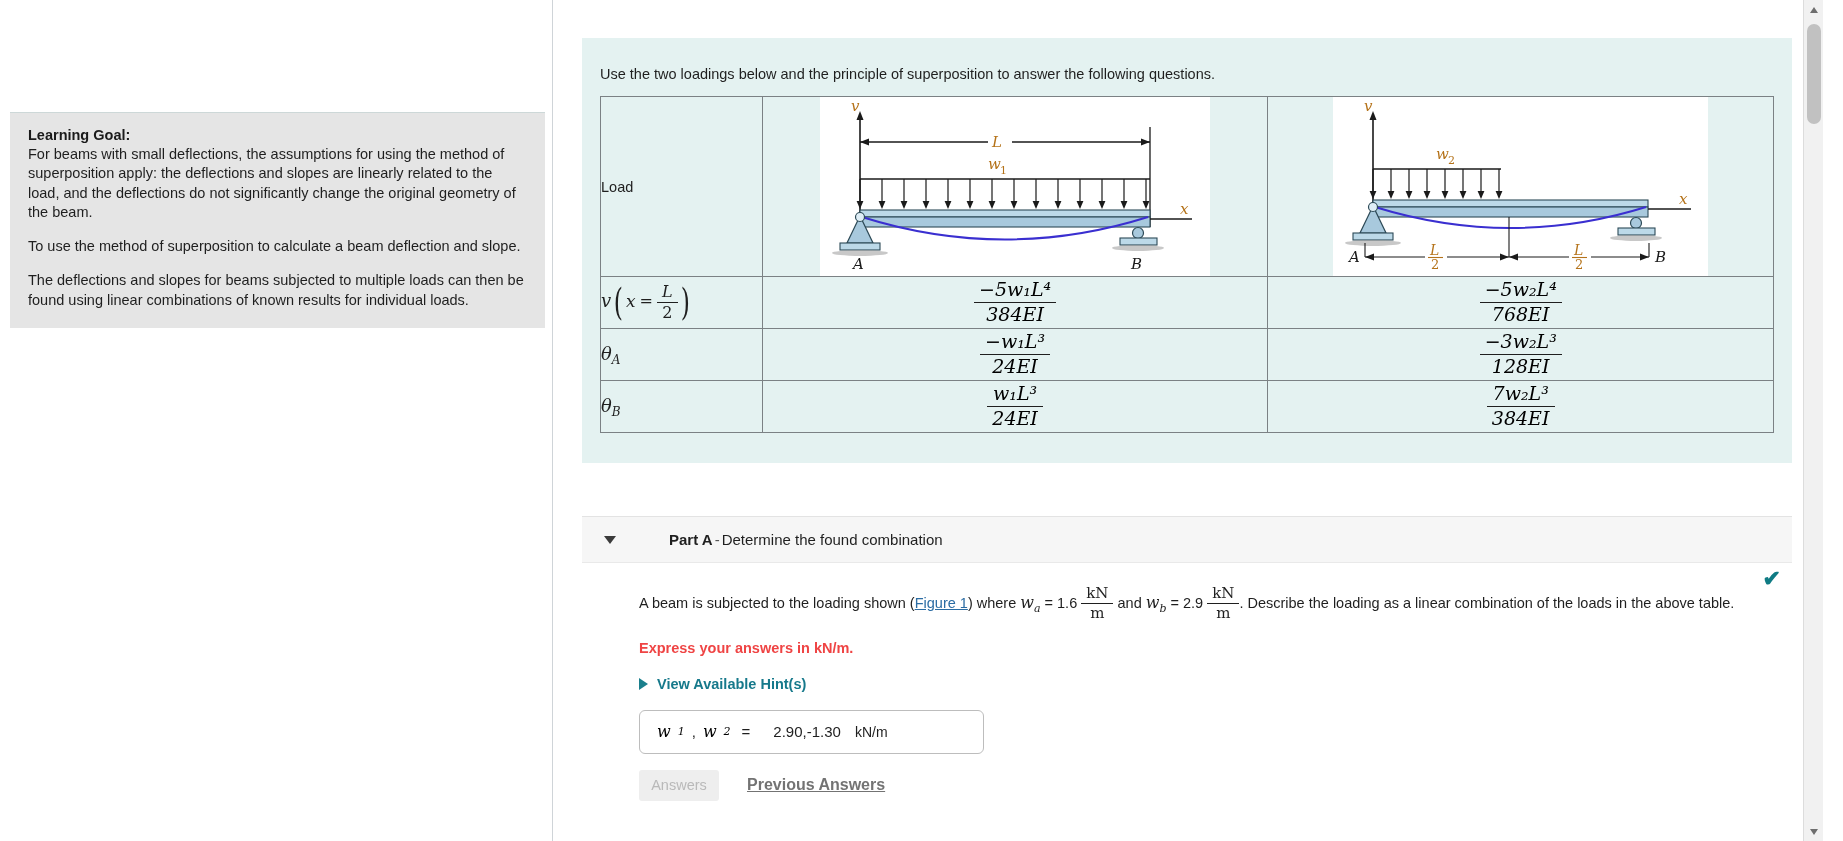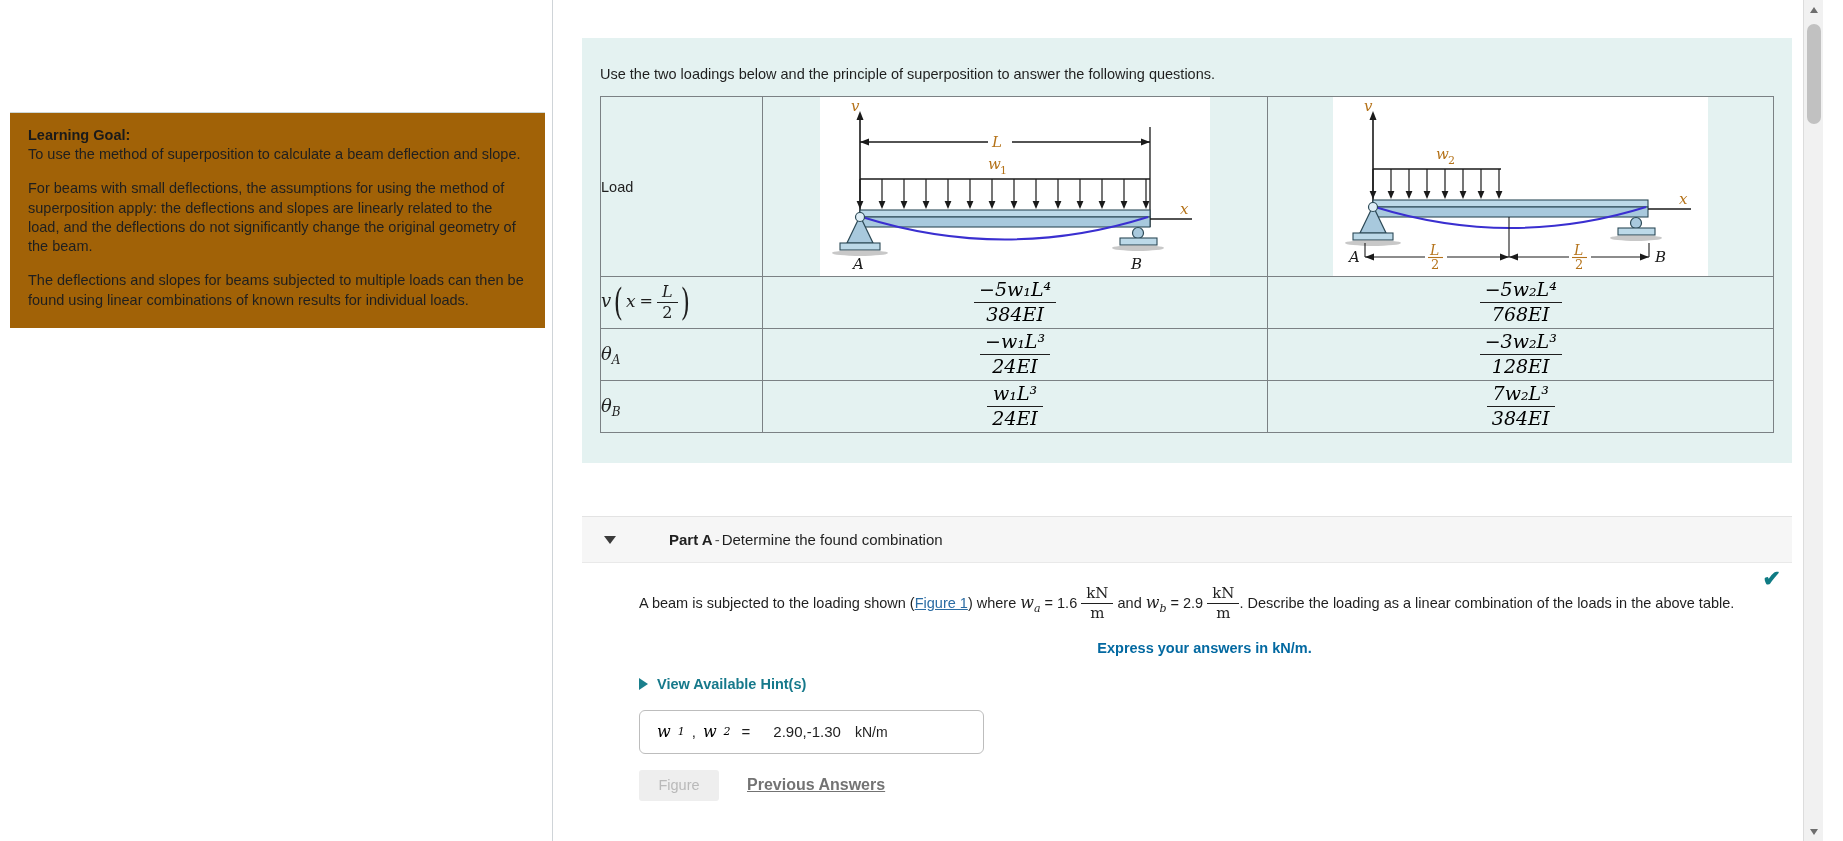--- a/index.html
+++ b/index.html
@@ -12,21 +12,21 @@
   }
   .page { position: relative; width: 1843px; height: 841px; background:#fff; }
 
   
   .left-pane {
     position: absolute; left: 0; top: 0; width: 553px; height: 841px;
     background: #ffffff; border-right: 1px solid #cfd4d8;
   }
   .learning-goal-box {
     position: absolute; left: 10px; top: 112px; width: 535px;
-    background: #a16207; border-top: 1px solid #cdd8d8;
+    background: #e5e5e5; border-top: 1px solid #cdd8d8;
     padding: 14px 18px 18px 18px;
   }
   .lg-title { font-weight: bold; font-size: 14.5px; color:#1a1a1a; margin-bottom: 2px; }
   .lg-par { font-size: 14.5px; color: #1f1f1f; line-height: 1.33; margin-top: 0; margin-bottom: 0; }
   .lg-par + .lg-par { margin-top: 15px; }
 
   
   .right-pane {
     position: absolute; left: 554px; top: 0; width: 1269px; height: 841px;
     background: #ffffff; overflow: hidden;
@@ -87,22 +87,22 @@
   .check-mark {
     position: absolute; right: 42px; top: 566px;
     color: #0f7b84; font-size: 22px; font-weight: bold;
   }
 
   .part-body { position: absolute; left: 28px; top: 585px; width: 1210px; }
   .q-text { font-size: 14.5px; color:#1f1f1f; line-height: 1.45;
             padding: 0 22px 0 57px; }
   .fig-link { color: #2b6ca3; text-decoration: underline; cursor: pointer; }
   .unit { font-family: "DejaVu Serif", serif; font-style: normal; font-size: 16px; }
-  .express { font-size: 14.5px; font-weight: bold; color:#0369a1;
-             padding: 0 22px 0 57px; margin-top: 17px; text-align: center; }
+  .express { font-size: 14.5px; font-weight: bold; color:#ef4444;
+             padding: 0 22px 0 57px; margin-top: 17px; }
 
   .hints { display:flex; align-items:center; gap: 9px; margin-top: 20px; padding-left: 57px; }
   .caret-right { width: 0; height: 0; border-top: 6px solid transparent;
                  border-bottom: 6px solid transparent; border-left: 9px solid #1a7f8c; }
   .hints-label { color:#16798b; font-weight: bold; font-size: 14.5px; cursor:pointer; }
 
   .answer-box {
     margin-top: 18px; margin-left: 57px; width: 345px; height: 44px;
     border: 1px solid #bdbdbd; border-radius: 6px; background:#fff;
     display:flex; align-items:center; padding-left: 17px; gap: 7px;
@@ -138,22 +138,22 @@
   }
 </style>
 </head>
 <body>
 
 <div class="page">
 
   <div class="left-pane">
     <div class="learning-goal-box">
       <div class="lg-title">Learning Goal:</div>
+      <p class="lg-par">For beams with small deflections, the assumptions for using the method of superposition apply: the deflections and slopes are linearly related to the load, and the deflections do not significantly change the original geometry of the beam.</p>
       <p class="lg-par">To use the method of superposition to calculate a beam deflection and slope.</p>
-      <p class="lg-par">For beams with small deflections, the assumptions for using the method of superposition apply: the deflections and slopes are linearly related to the load, and the deflections do not significantly change the original geometry of the beam.</p>
       <p class="lg-par">The deflections and slopes for beams subjected to multiple loads can then be found using linear combinations of known results for individual loads.</p>
     </div>
   </div>
 
   <div class="right-pane">
 
     <div class="question-card">
       <div class="intro-text">Use the two loadings below and the principle of superposition to answer the following questions.</div>
 
       <table class="load-table">
@@ -392,21 +392,21 @@
           <span class="ans-label" style="font-size:11px;vertical-align:sub;">1</span>
           <span class="ans-val">, </span>
           <span class="ans-label">w</span>
           <span class="ans-label" style="font-size:11px;vertical-align:sub;">2</span>
           <span class="ans-val" style="margin-left:4px;">=</span>
           <span class="ans-val" style="margin-left:16px;">2.90,-1.30</span>
           <span class="ans-unit">kN/m</span>
       </div>
 
       <div class="btn-row">
-        <button class="submit-btn">Figure</button>
+        <button class="submit-btn">Answers</button>
         <span class="prev-answers">Previous Answers</span>
       </div>
 
     </div>
 
     <div class="scrollbar">
       <div class="sb-arrow-up">
           <div class="tri-up"></div>
         </div>
       <div class="sb-thumb"></div>

